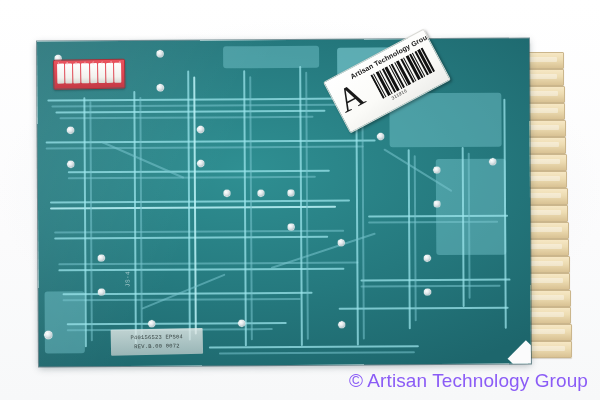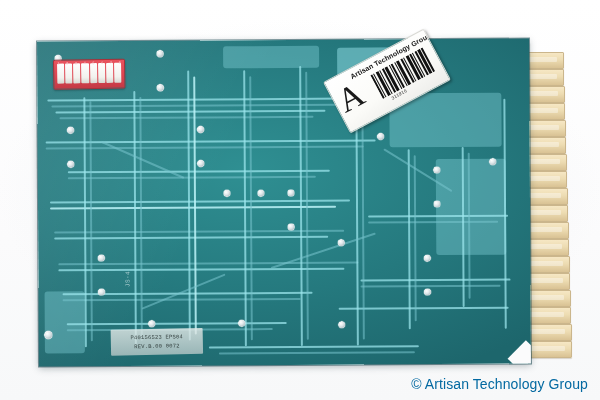--- a/index.html
+++ b/index.html
@@ -132,21 +132,21 @@
     position:absolute;left:86px;top:246px;
     font-family:"Liberation Mono", monospace;
     font-size:6px;color:#cfe6e8;letter-spacing:.4px;
     transform:rotate(-90deg);transform-origin:left top;white-space:nowrap;
     opacity:.75;
   }
 
   
   .caption{
     position:absolute;right:12px;bottom:8px;
-    font-size:14px;color:#0369a1;letter-spacing:.1px;white-space:nowrap;
+    font-size:19px;color:#8b5cf6;letter-spacing:.1px;white-space:nowrap;
   }
 </style>
 </head>
 <body>
 
 <div id="stage">
 
   <div class="photo-bg"></div>
 
   <div class="fingers">

